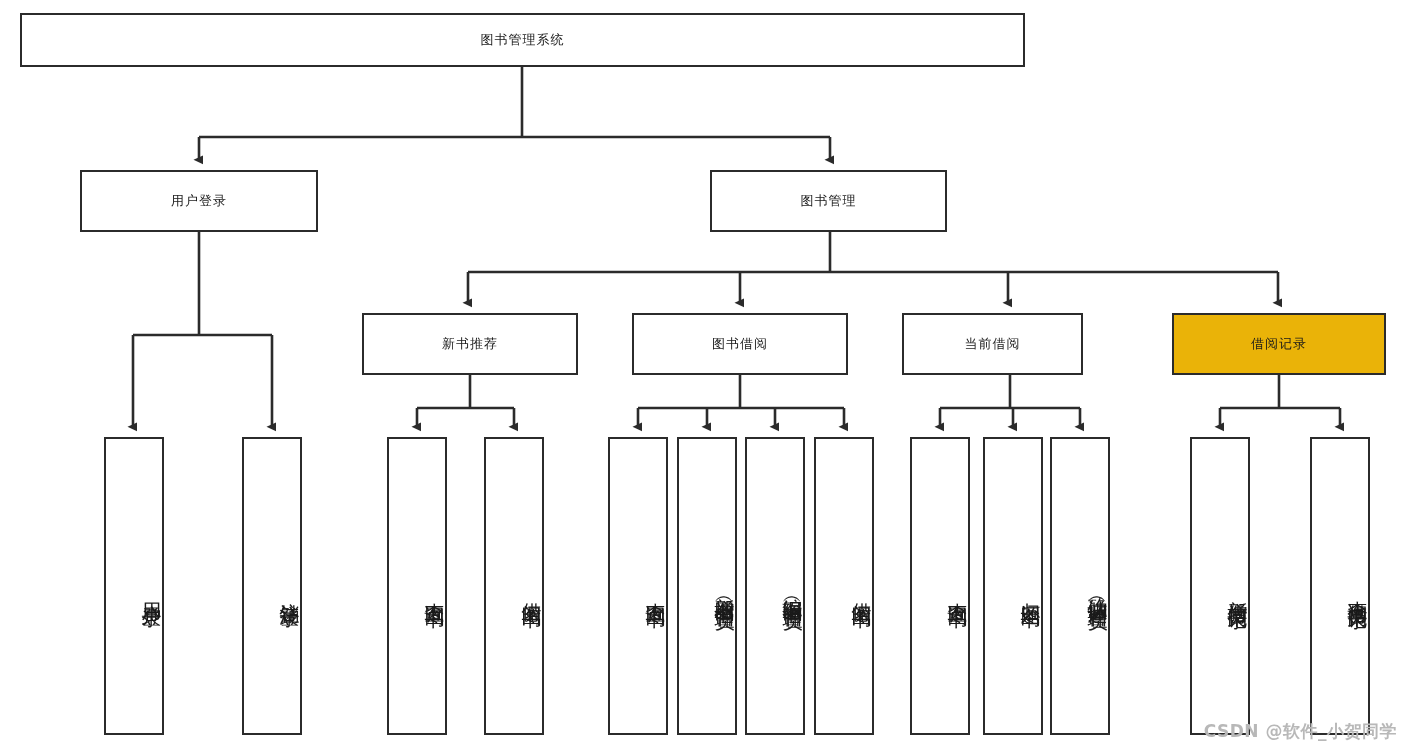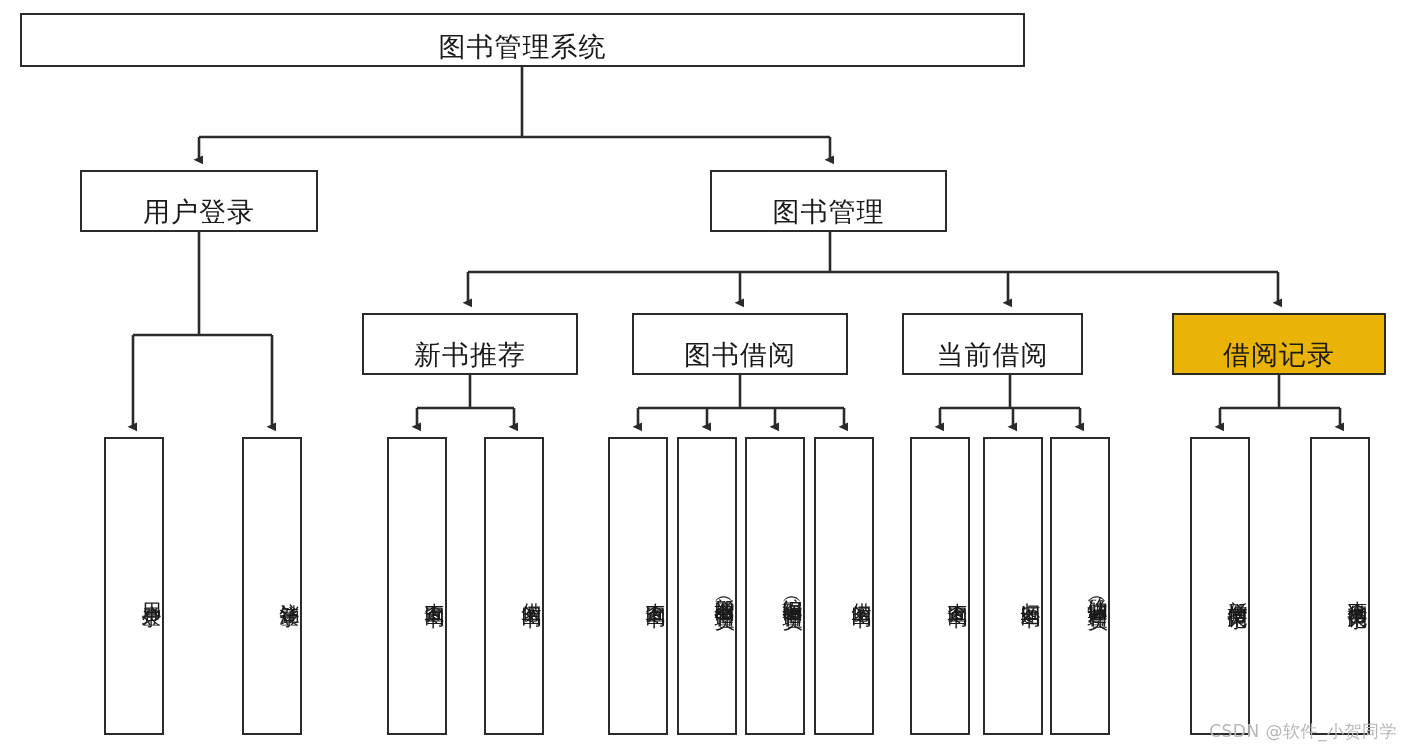--- a/index.html
+++ b/index.html
@@ -31,23 +31,22 @@
     box-sizing: border-box;
     background: #ffffff;
     border: 2px solid #2b2b2b;
     display: flex;
     align-items: center;
     justify-content: center;
     color: #1a1a1a;
     z-index: 2;
   }
   .node.horiz {
-    font-size: 27px;
+    font-size: 13px;
     letter-spacing: 1px;
-    align-items: flex-end;
   }
   .node.leaf {
     font-size: 20px;
     letter-spacing: 2px;
     writing-mode: vertical-rl;
     text-orientation: upright;
     align-items: flex-start;
     justify-content: center;
     padding-top: 10px;
     line-height: 1.0;
@@ -58,20 +57,21 @@
   }
   #watermark {
     position: absolute;
     right: 8px;
     bottom: 4px;
     font-size: 17px;
     color: #b8b8b8;
     letter-spacing: 0.5px;
     z-index: 5;
     white-space: nowrap;
+    font-weight: bold;
   }
 </style>
 </head>
 <body>
 
 <div id="canvas">
 
   <svg id="edges" viewBox="0 0 1405 747" xmlns="http://www.w3.org/2000/svg">
     <defs>
       <marker id="arrow" markerWidth="10" markerHeight="10" refX="5.2" refY="4" orient="auto" markerUnits="userSpaceOnUse">

